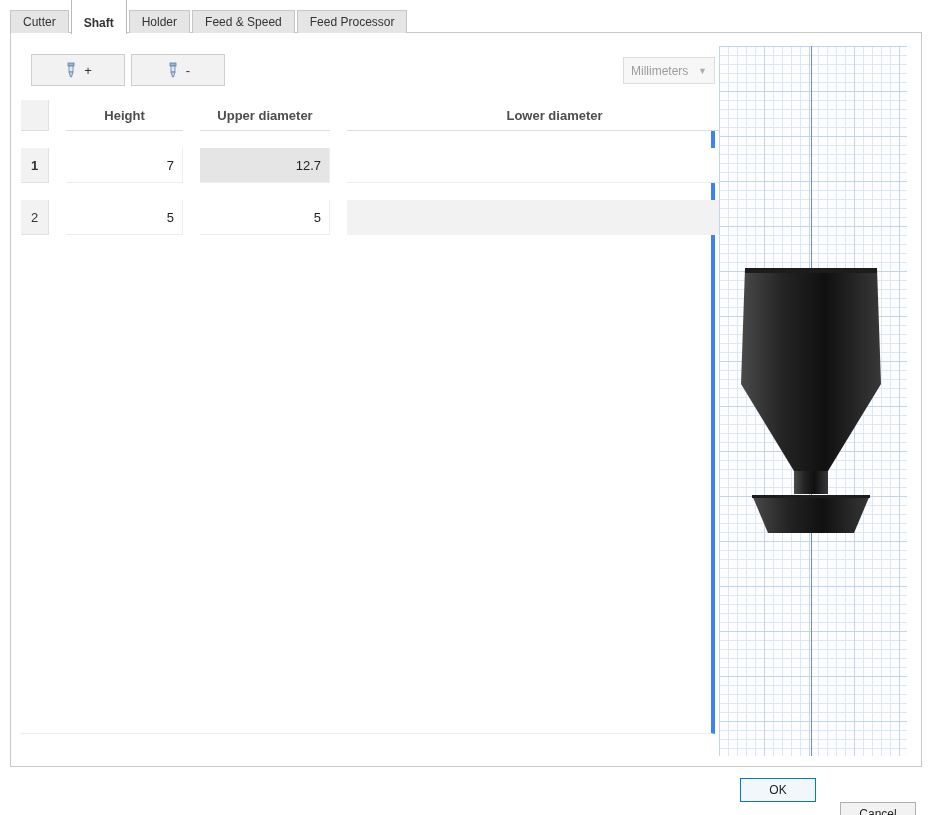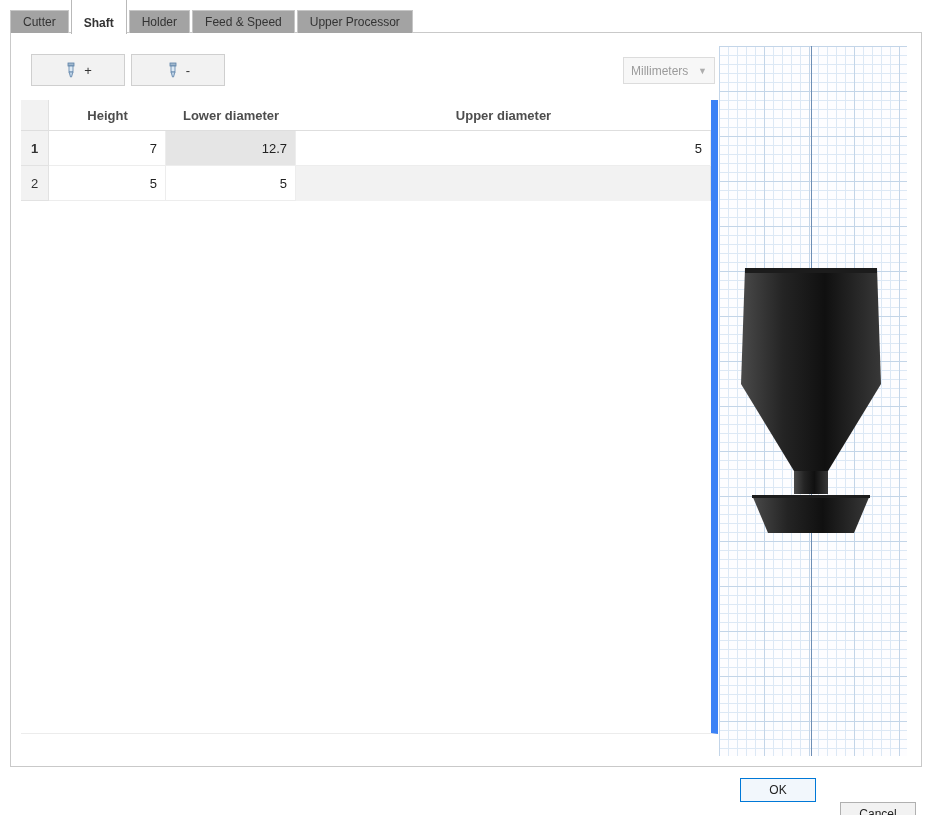--- a/index.html
+++ b/index.html
@@ -5,21 +5,21 @@
   html,body{margin:0;padding:0;}
   body{
     width:932px;height:815px;position:relative;background:#ffffff;
     font-family:"Liberation Sans", sans-serif;font-size:12px;color:#222;
     overflow:hidden;
   }
   
   .tabbar{position:absolute;left:10px;top:9px;height:24px;display:flex;align-items:flex-end;z-index:3;}
   .tab{
     padding:4px 12px 4px 12px;border:1px solid #c6c6c6;border-bottom:none;
-    background:#a3a3a3;color:#333;margin-right:2px;height:14px;line-height:14px;
+    background:#e5e5e5;color:#333;margin-right:2px;height:14px;line-height:14px;
     cursor:default;
   }
   .tab.selected{
     background:#ffffff;position:relative;padding-top:17px;margin-bottom:-1px;
     border-color:#b9b9b9;z-index:4;font-weight:bold;
   }
   
   .panel{
     position:absolute;left:10px;top:32px;width:910px;height:733px;
     border:1px solid #c9c9c9;background:#ffffff;
@@ -39,21 +39,21 @@
     background:#f7f7f7;border:1px solid #dcdcdc;color:#9b9b9b;
     display:flex;align-items:center;justify-content:space-between;
     padding:0 7px;box-sizing:border-box;font-size:12px;
   }
   .units .arrow{font-size:9px;color:#adadad;}
   
   .tbl{
     position:absolute;left:10px;top:67px;width:690px;height:633px;
     display:grid;grid-template-columns:28px 117px 130px 415px;
     grid-template-rows:31px 35px 35px 1fr;
-    background:#ffffff;border-right:7px solid #3b82f6;border-bottom:1px solid #ececec;
+    background:#ffffff;border-right:4px solid #3b82f6;border-bottom:1px solid #ececec;gap:17px;
   }
   .hcell{
     font-weight:bold;color:#4d4d4d;font-size:13px;
     display:flex;align-items:center;justify-content:center;
     border-bottom:1px solid #dedede;background:#ffffff;
   }
   .gcell{
     background:#f2f2f2;border-right:1px solid #e2e2e2;border-bottom:1px solid #e2e2e2;
     display:flex;align-items:center;justify-content:center;font-size:13px;color:#333;
   }
@@ -93,21 +93,21 @@
   #btn-cancel{left:840px;margin-top:24px;}
 </style>
 </head>
 <body>
 
 <div class="tabbar">
   <div class="tab">Cutter</div>
   <div class="tab selected">Shaft</div>
   <div class="tab">Holder</div>
   <div class="tab">Feed &amp; Speed</div>
-  <div class="tab">Upper Processor</div>
+  <div class="tab">Feed Processor</div>
 </div>
 
 <div class="panel">
 
   <div class="toolbtn" id="btn-add">
     <span class="glyph">
       <svg width="14" height="16" viewBox="0 0 14 16">
         <rect x="4" y="1" width="6" height="3" fill="#9fb6cc" stroke="#5d82a8" stroke-width="0.8"></rect>
         <rect x="5" y="4" width="4" height="6" fill="#dce9f5" stroke="#5d82a8" stroke-width="0.8"></rect>
         <polygon points="5,10 9,10 7.5,15 6.5,15" fill="#bcd2e6" stroke="#5d82a8" stroke-width="0.8"></polygon>
@@ -129,22 +129,22 @@
 
   <div class="units">
     <span>Millimeters</span>
     <span class="arrow">▼</span>
   </div>
 
   <div class="tbl">
 
     <div class="gcell" style="background:#f2f2f2;border-bottom:1px solid #dedede;"></div>
     <div class="hcell">Height</div>
+    <div class="hcell">Upper diameter</div>
     <div class="hcell">Lower diameter</div>
-    <div class="hcell">Upper diameter</div>
 
     <div class="gcell current">1</div>
     <div class="cell">7</div>
     <div class="cell sel">12.7</div>
     <div class="cell">5</div>
 
     <div class="gcell">2</div>
     <div class="cell">5</div>
     <div class="cell">5</div>
 

